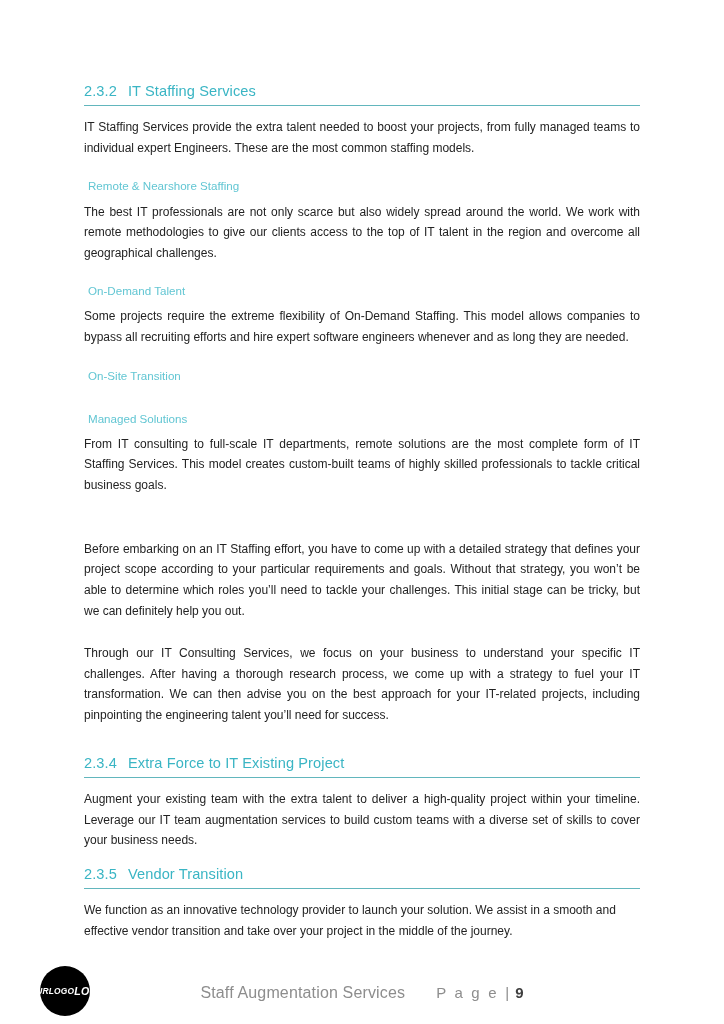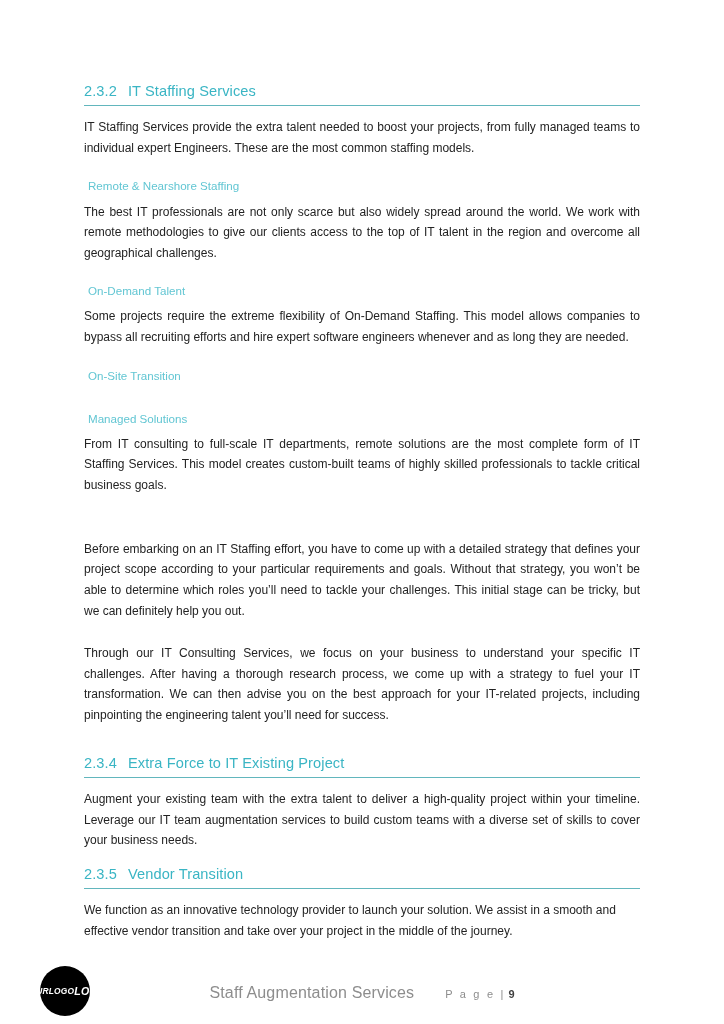--- a/index.html
+++ b/index.html
@@ -122,21 +122,21 @@
     justify-content: center;
     align-items: baseline;
   }
   .footer-doc {
     color: #8d8d8d;
     font-size: 16px;
     letter-spacing: 0.15px;
   }
   .footer-page {
     color: #8d8d8d;
-    font-size: 11px;
+    font-size: 15px;
     letter-spacing: 2.2px;
     margin-left: 31px;
     white-space: pre;
   }
   .footer-page .sep {
     letter-spacing: 1px;
   }
   .footer-page .pnum {
     color: #3f3f3f;
     font-weight: 700;

